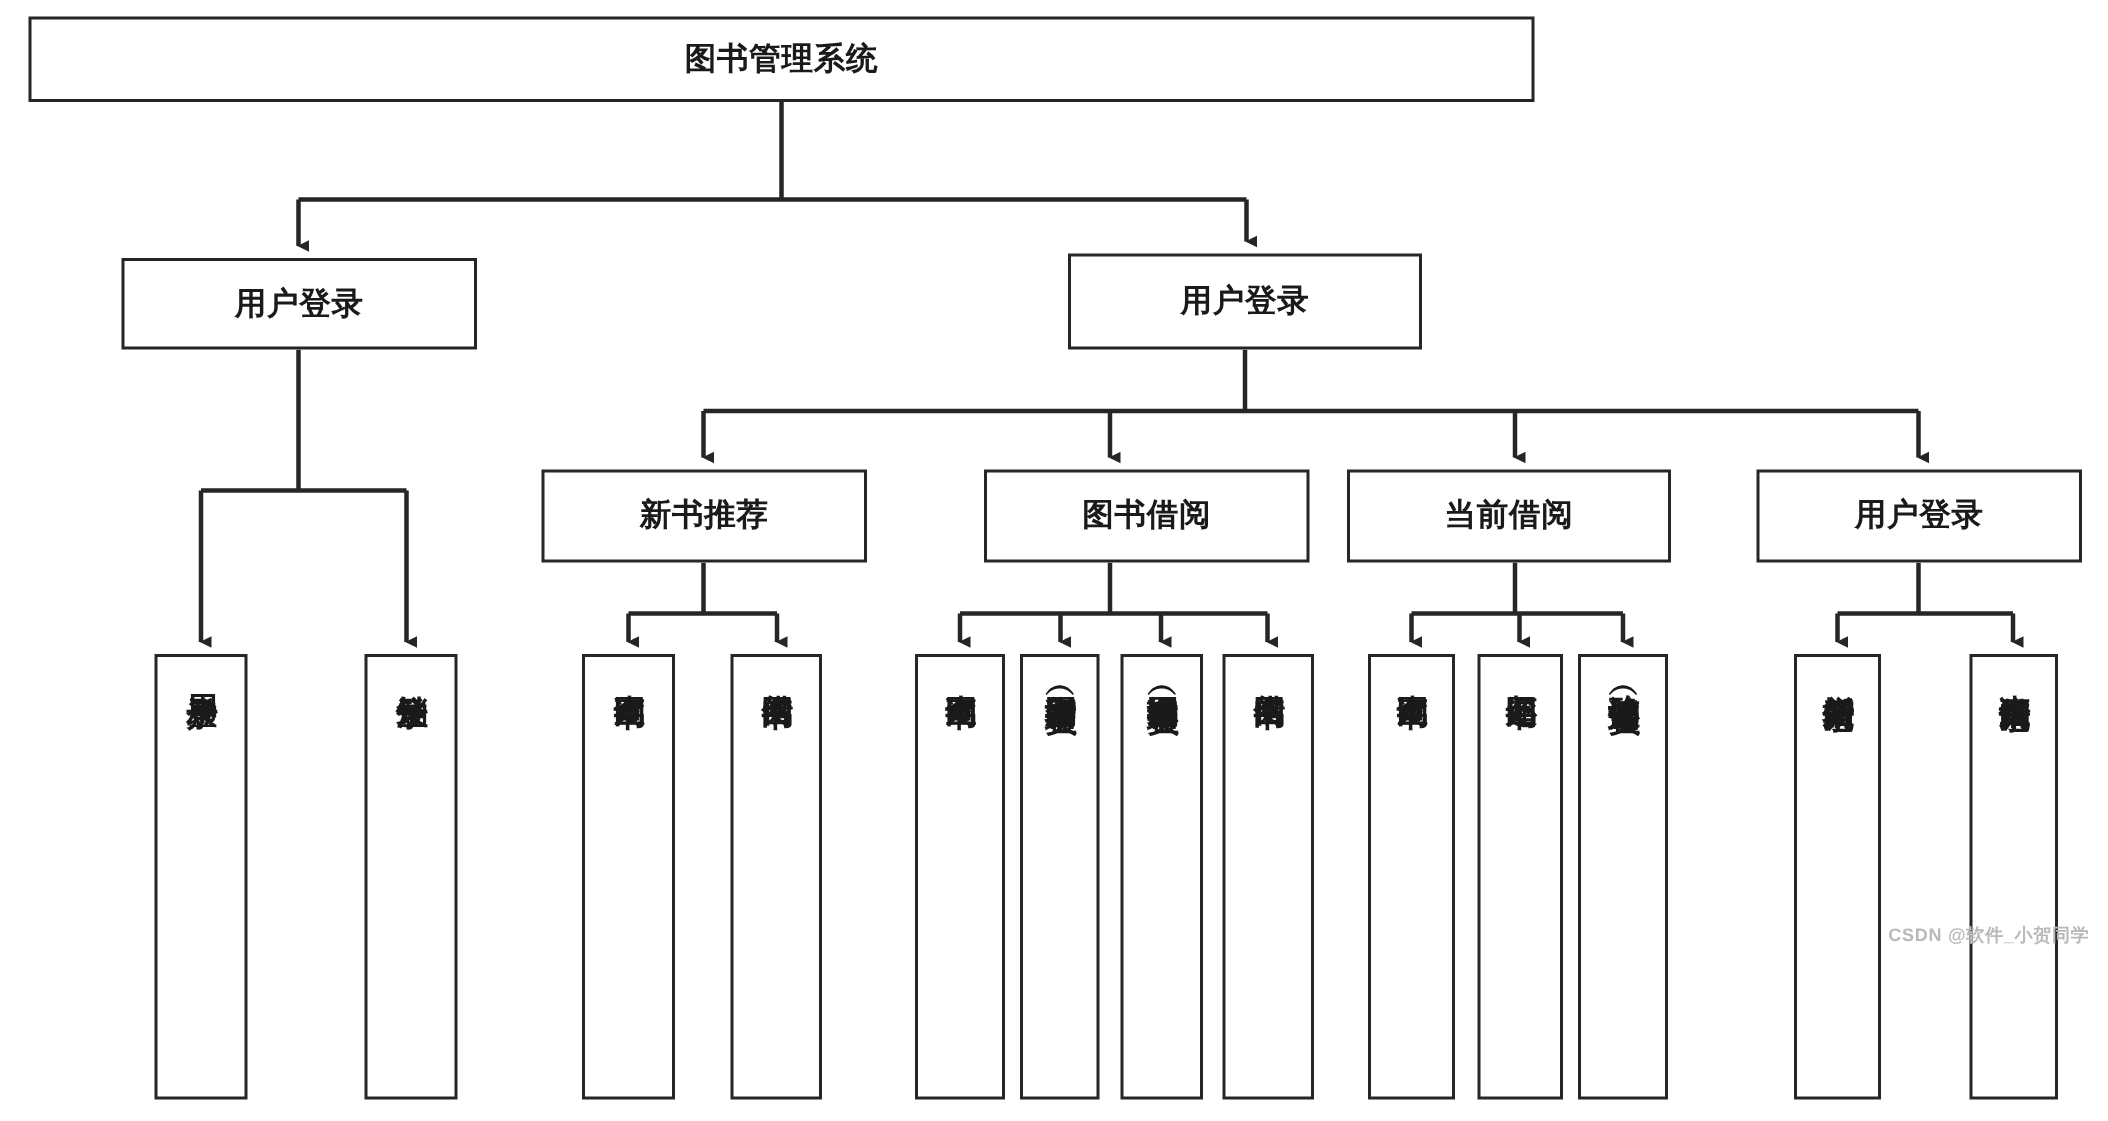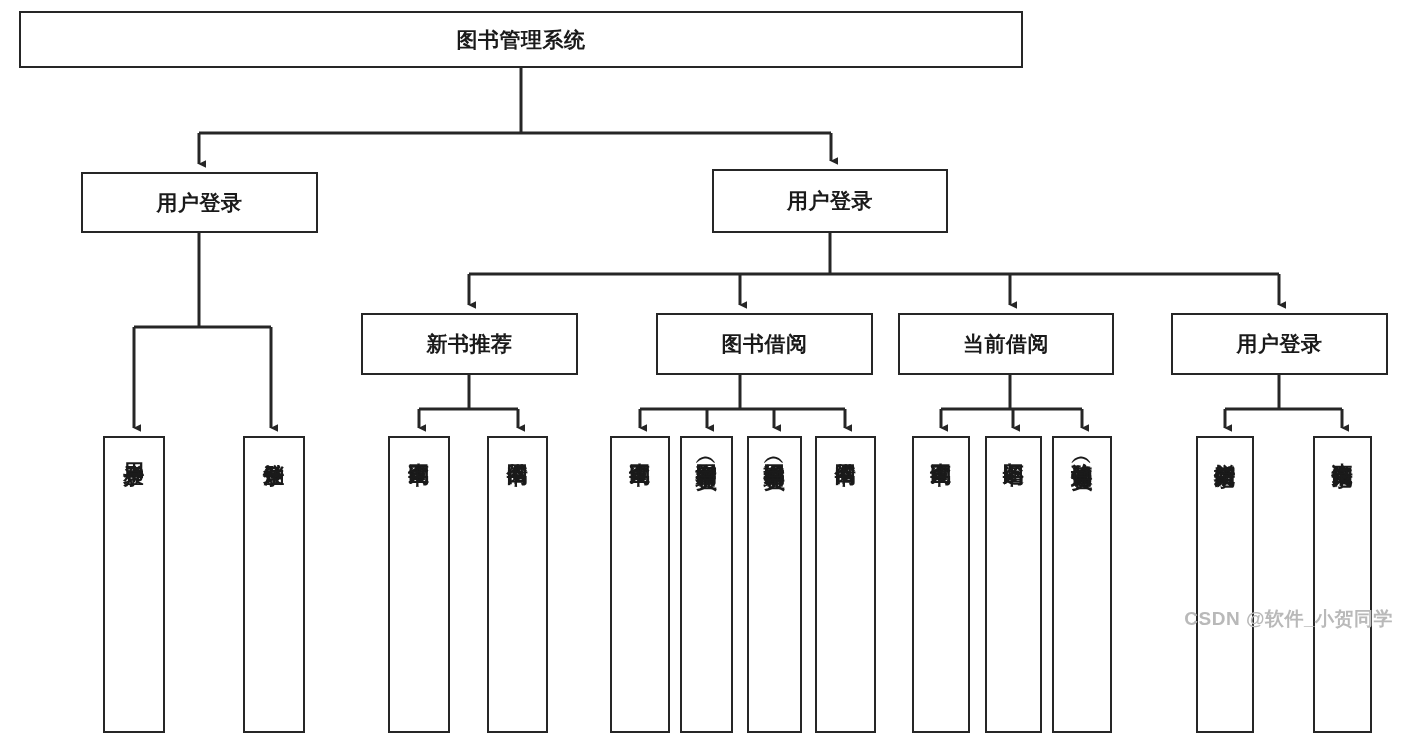--- a/index.html
+++ b/index.html
@@ -55,21 +55,21 @@
     text-orientation: upright;
     line-height: 1.22;
     letter-spacing: 1px;
     white-space: nowrap;
     max-height: 285px;
   }
   .watermark {
     position: absolute;
     right: 12px;
     bottom: 6px;
-    font-size: 19px;
+    font-size: 12px;
     color: #b9b9b9;
     letter-spacing: 0.5px;
     white-space: nowrap;
     pointer-events: none;
   }
 </style>
 </head>
 <body>
 
 <div id="diagram-root">

